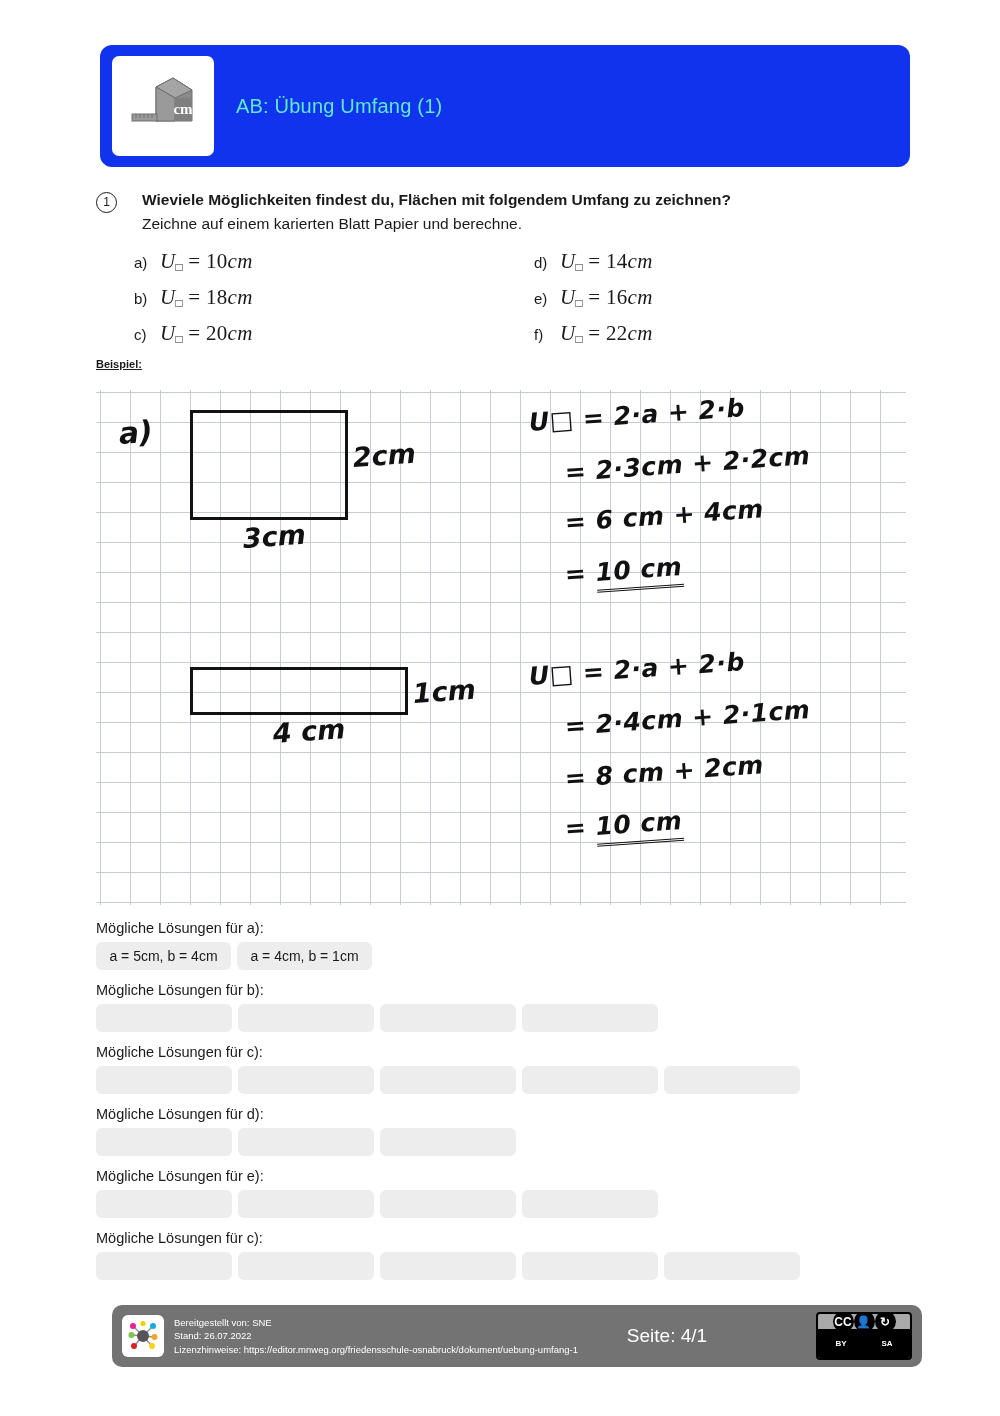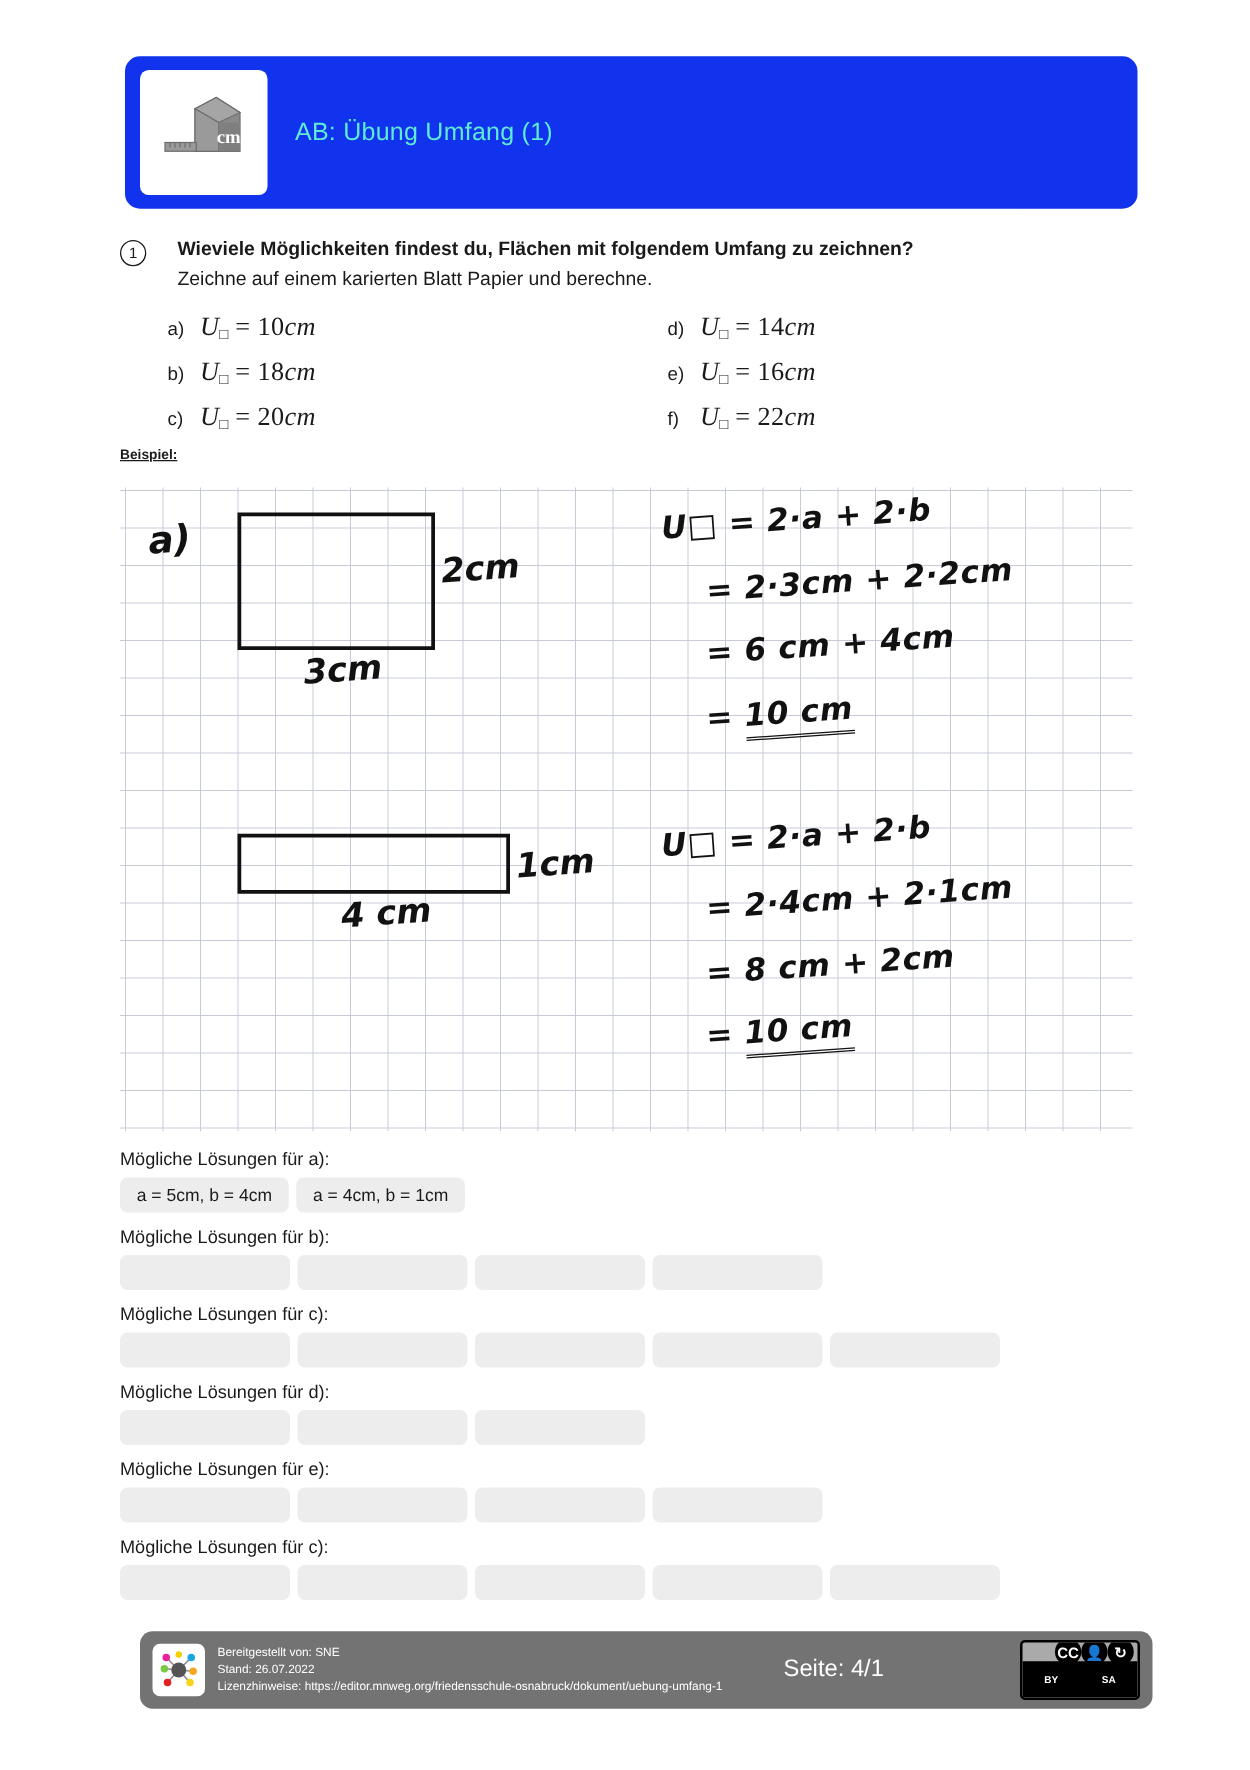--- a/index.html
+++ b/index.html
@@ -244,21 +244,21 @@
     border: 2px solid #000000;
     border-radius: 4px;
     display: flex;
     flex-direction: column;
     overflow: hidden;
   }
   .cc-top {
     height: 15px;
     display: flex;
     align-items: center;
-    justify-content: flex-end;
+    justify-content: center;
     padding: 0 3px;
   }
   .cc-bot {
     flex: 1;
     background: #000000;
     color: #ffffff;
     font-size: 8px;
     font-weight: bold;
     display: flex;
     align-items: center;

